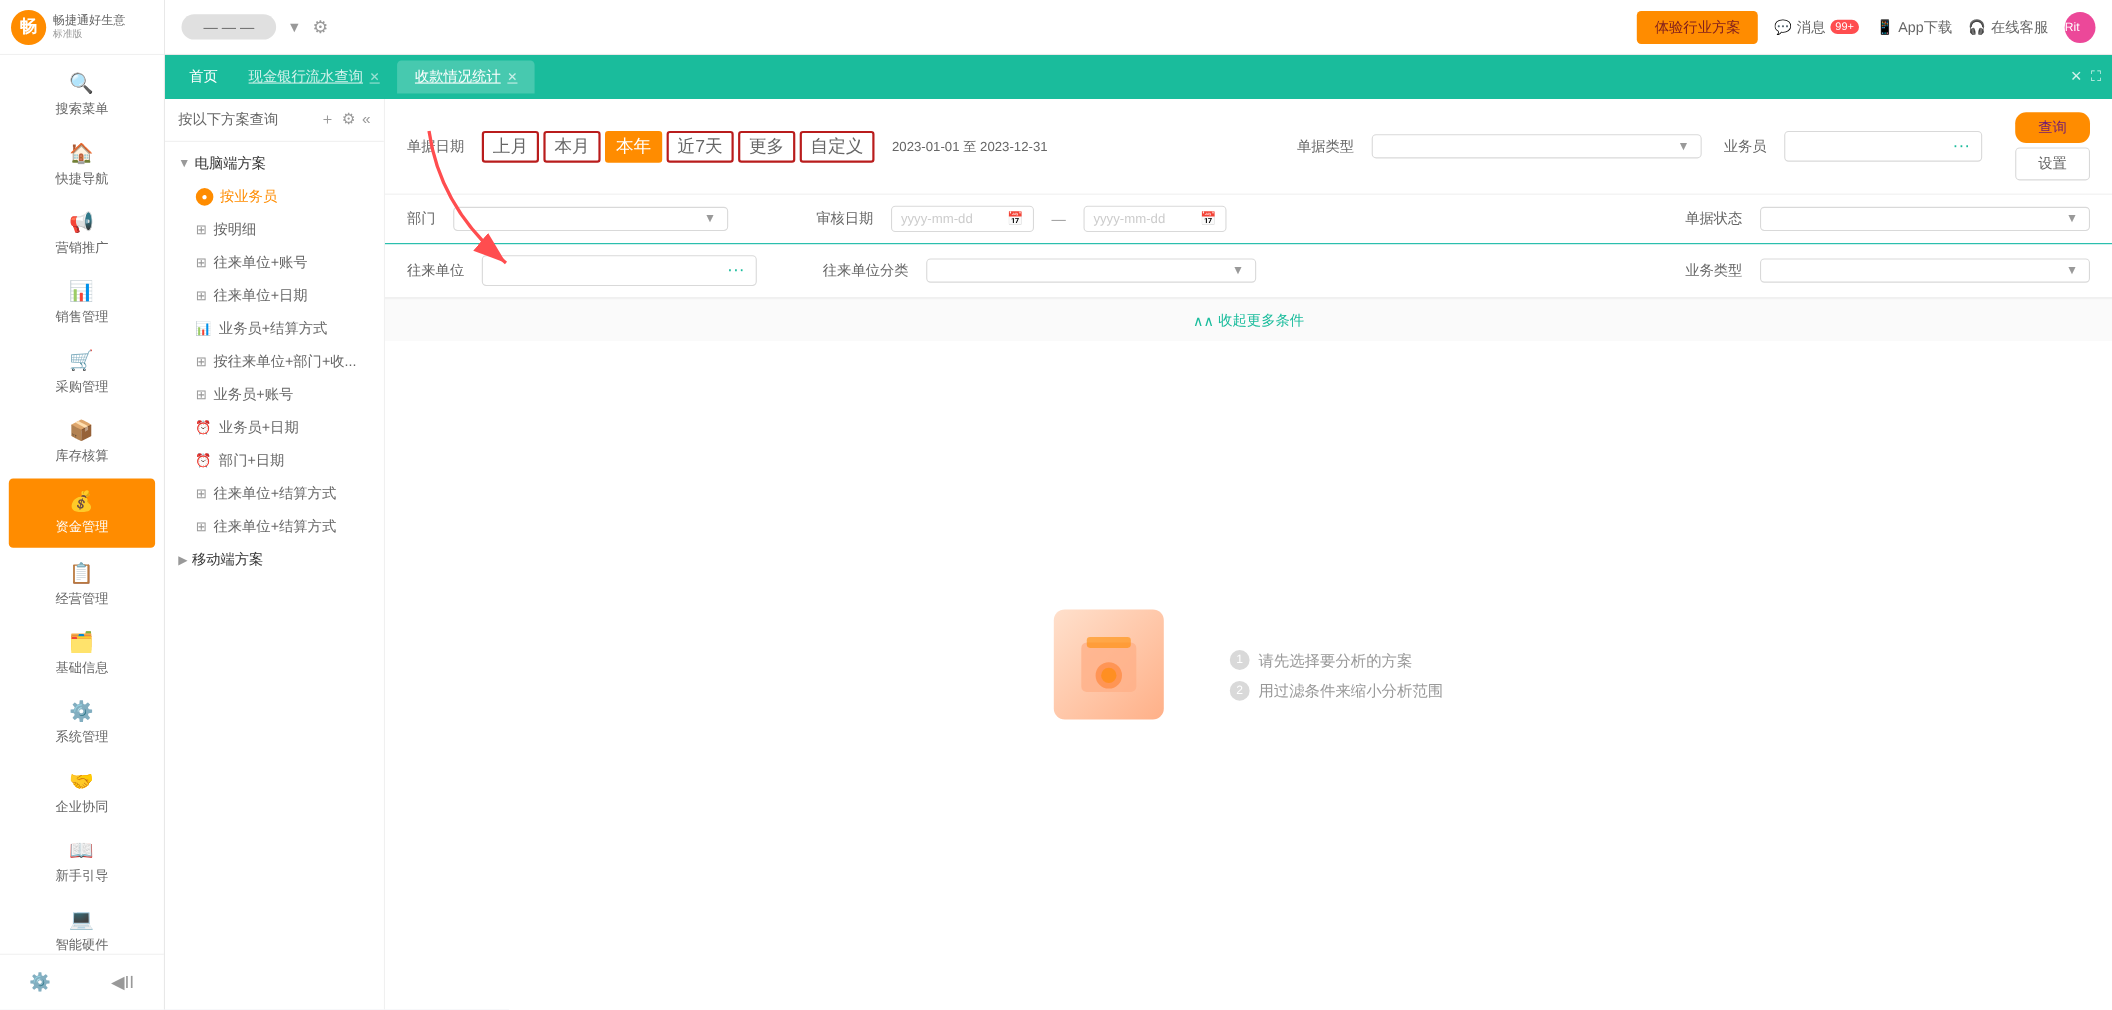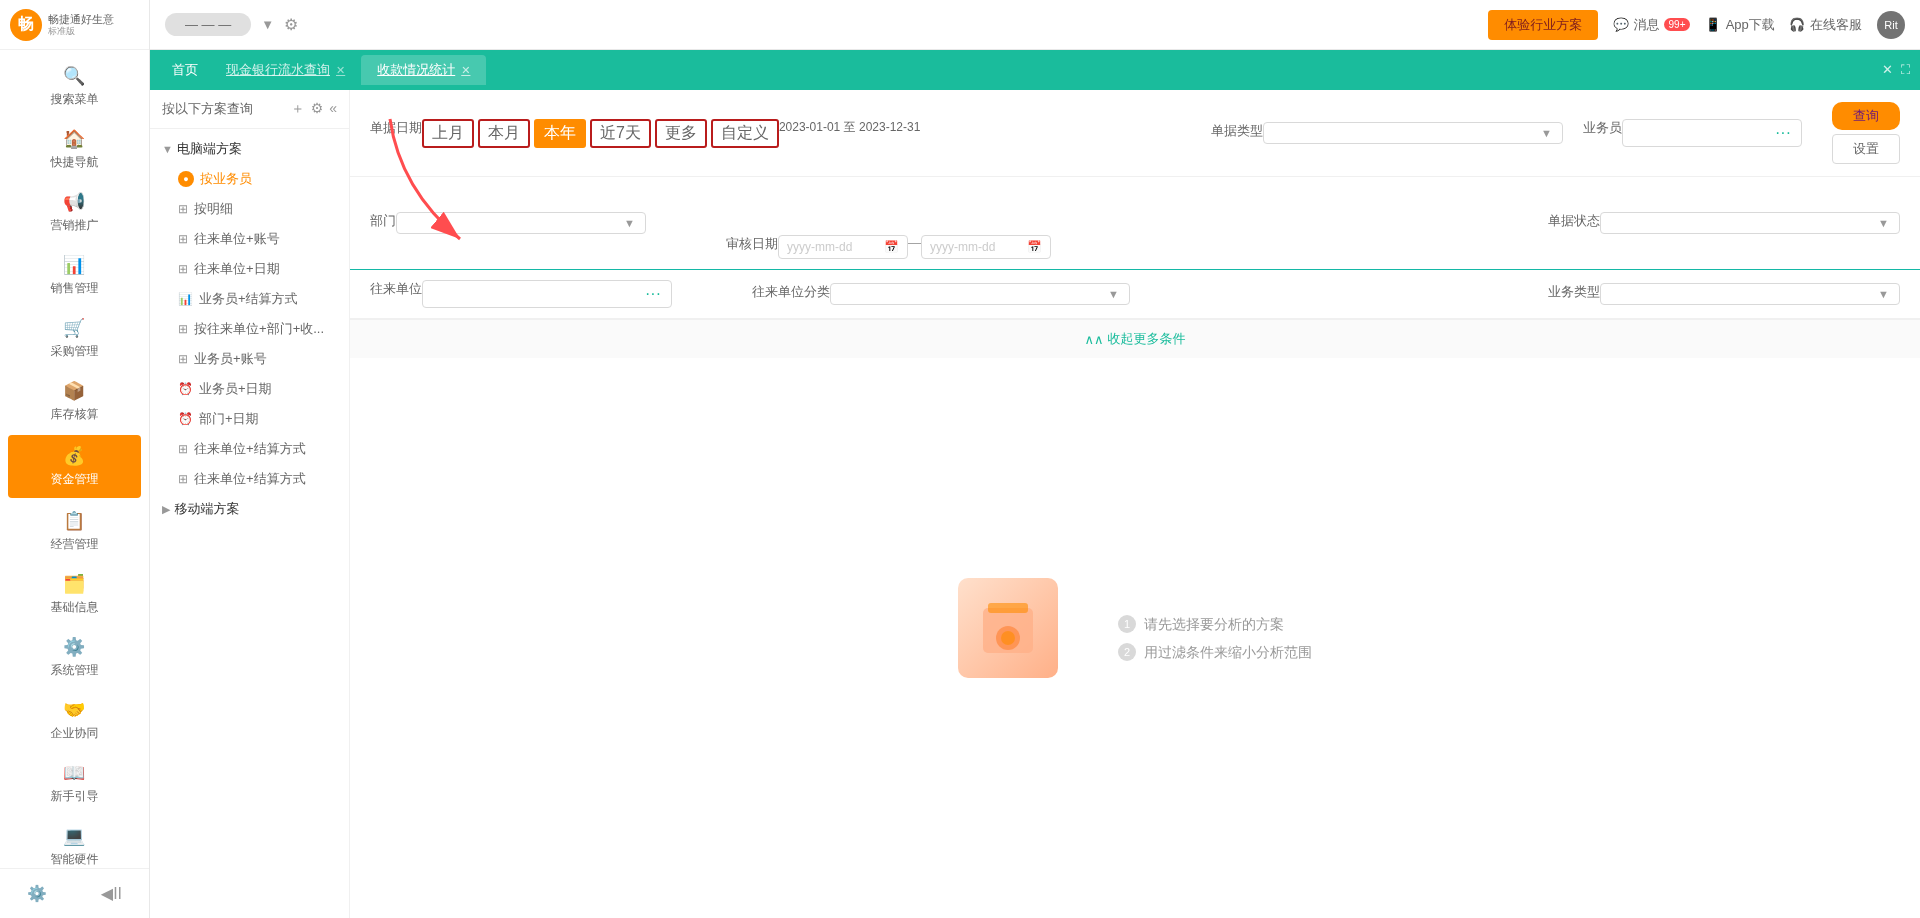--- a/index.html
+++ b/index.html
@@ -27,38 +27,38 @@
     .main-content { flex: 1; display: flex; flex-direction: column; overflow: hidden; }
 
     
     .top-bar { height: 50px; background: #fff; display: flex; align-items: center; justify-content: space-between; padding: 0 15px; border-bottom: 1px solid #e8e8e8; flex-shrink: 0; }
     .top-bar-left { display: flex; align-items: center; gap: 10px; }
     .breadcrumb-text { color: #666; font-size: 13px; }
     .top-bar-actions { display: flex; align-items: center; gap: 15px; }
     .trial-btn { background: #ff8c00; color: #7f1d1d; border: none; padding: 6px 16px; border-radius: 4px; cursor: pointer; font-size: 13px; }
     .top-action-item { display: flex; align-items: center; gap: 4px; color: #666; cursor: pointer; font-size: 13px; }
     .badge { background: #ff4d4f; color: white; border-radius: 10px; padding: 1px 5px; font-size: 10px; }
-    .user-avatar { width: 28px; height: 28px; background: #737373; border-radius: 50%; color: white; display: flex; align-items: center; justify-content: center; font-size: 11px; }
+    .user-avatar { width: 28px; height: 28px; background: #ec4899; border-radius: 50%; color: white; display: flex; align-items: center; font-size: 11px; }
 
     
     .tab-bar { height: 40px; background: #1abc9c; display: flex; align-items: center; padding: 0 10px; flex-shrink: 0; }
     .tab-item { padding: 6px 16px; color: rgba(255,255,255,0.8); cursor: pointer; font-size: 13px; display: flex; align-items: center; gap: 6px; border-radius: 4px 4px 0 0; text-decoration: underline; }
     .tab-item.active { background: rgba(255,255,255,0.2); color: white; }
     .tab-item .tab-close { opacity: 0.7; font-size: 11px; }
     .tab-home { color: white; padding: 6px 12px; }
     .tab-bar-right { margin-left: auto; display: flex; gap: 8px; color: rgba(255,255,255,0.8); }
 
     
     .page-header { padding: 12px 20px; display: flex; align-items: center; justify-content: space-between; border-bottom: 1px solid #f0f0f0; background: #fff; }
     .page-title-box { border: 2px solid #ff4d4f; padding: 4px 10px; display: inline-block; }
     .page-title { font-size: 16px; font-weight: bold; color: #333; }
     .page-header-actions { display: flex; gap: 10px; }
     .header-action-btn { display: flex; align-items: center; gap: 4px; color: #1abc9c; cursor: pointer; font-size: 13px; }
     .filter-row { display: flex; align-items: center; gap: 20px; flex-wrap: wrap; }
-    .filter-item { display: flex; align-items: flex-start; gap: 0; }
+    .filter-item { display: flex; align-items: center; gap: 16px; }
     .filter-label { color: #666; font-size: 13px; white-space: nowrap; }
     .filter-date-group { display: flex; align-items: center; gap: 4px; }
     .date-quick-btn { padding: 2px 8px; border: 2px solid #b91c1c; border-radius: 3px; cursor: pointer; font-size: 16px; color: #666; background: white; }
     .date-quick-btn.active { background: #ff8c00; color: white; border-color: #ff8c00; }
     .date-range { color: #666; font-size: 12px; }
     .filter-select { display: flex; align-items: center; min-width: 200px; border: 1px solid #d9d9d9; border-radius: 4px; padding: 4px 10px; background: white; cursor: pointer; justify-content: space-between; }
     .filter-select-wide { min-width: 300px; }
     .chevron { color: #999; font-size: 11px; }
     .date-input { width: 130px; border: 1px solid #d9d9d9; border-radius: 4px; padding: 4px 8px; color: #999; font-size: 12px; display: flex; align-items: center; justify-content: space-between; }
     .date-separator { color: #999; }
@@ -339,21 +339,21 @@
 
               <div class="filter-row" style="padding: 10px 20px; border-bottom: 1px solid #14b8a6;">
                 <div class="filter-item">
                   <span class="filter-label">部门</span>
                   <div class="filter-select" style="min-width:250px;">
                     <span style="color:#999;"></span>
                     <span class="chevron">▼</span>
                   </div>
                 </div>
 
-                <div class="filter-item" style="margin-left:60px;margin-top:48px;">
+                <div class="filter-item" style="margin-left:60px;">
                   <span class="filter-label">审核日期</span>
                   <div class="date-input">
                     <span style="color:#ccc;">yyyy-mm-dd</span>
                     <span style="color:#999;">📅</span>
                   </div>
                   <span class="date-separator">—</span>
                   <div class="date-input">
                     <span style="color:#ccc;">yyyy-mm-dd</span>
                     <span style="color:#999;">📅</span>
                   </div>
@@ -370,21 +370,21 @@
 
               <div class="filter-row" style="padding: 10px 20px; border-bottom: 1px solid #f0f0f0;">
                 <div class="filter-item">
                   <span class="filter-label">往来单位</span>
                   <div class="filter-select" style="min-width:250px;">
                     <span style="color:#999;"></span>
                     <span style="color:#1abc9c; cursor:pointer; font-size:16px;">···</span>
                   </div>
                 </div>
 
-                <div class="filter-item" style="margin-left:60px;">
+                <div class="filter-item" style="margin-left:40px;">
                   <span class="filter-label">往来单位分类</span>
                   <div class="filter-select filter-select-wide">
                     <span style="color:#999;"></span>
                     <span class="chevron">▼</span>
                   </div>
                 </div>
 
                 <div class="filter-item" style="margin-left:auto;">
                   <span class="filter-label">业务类型</span>
                   <div class="filter-select filter-select-wide">

